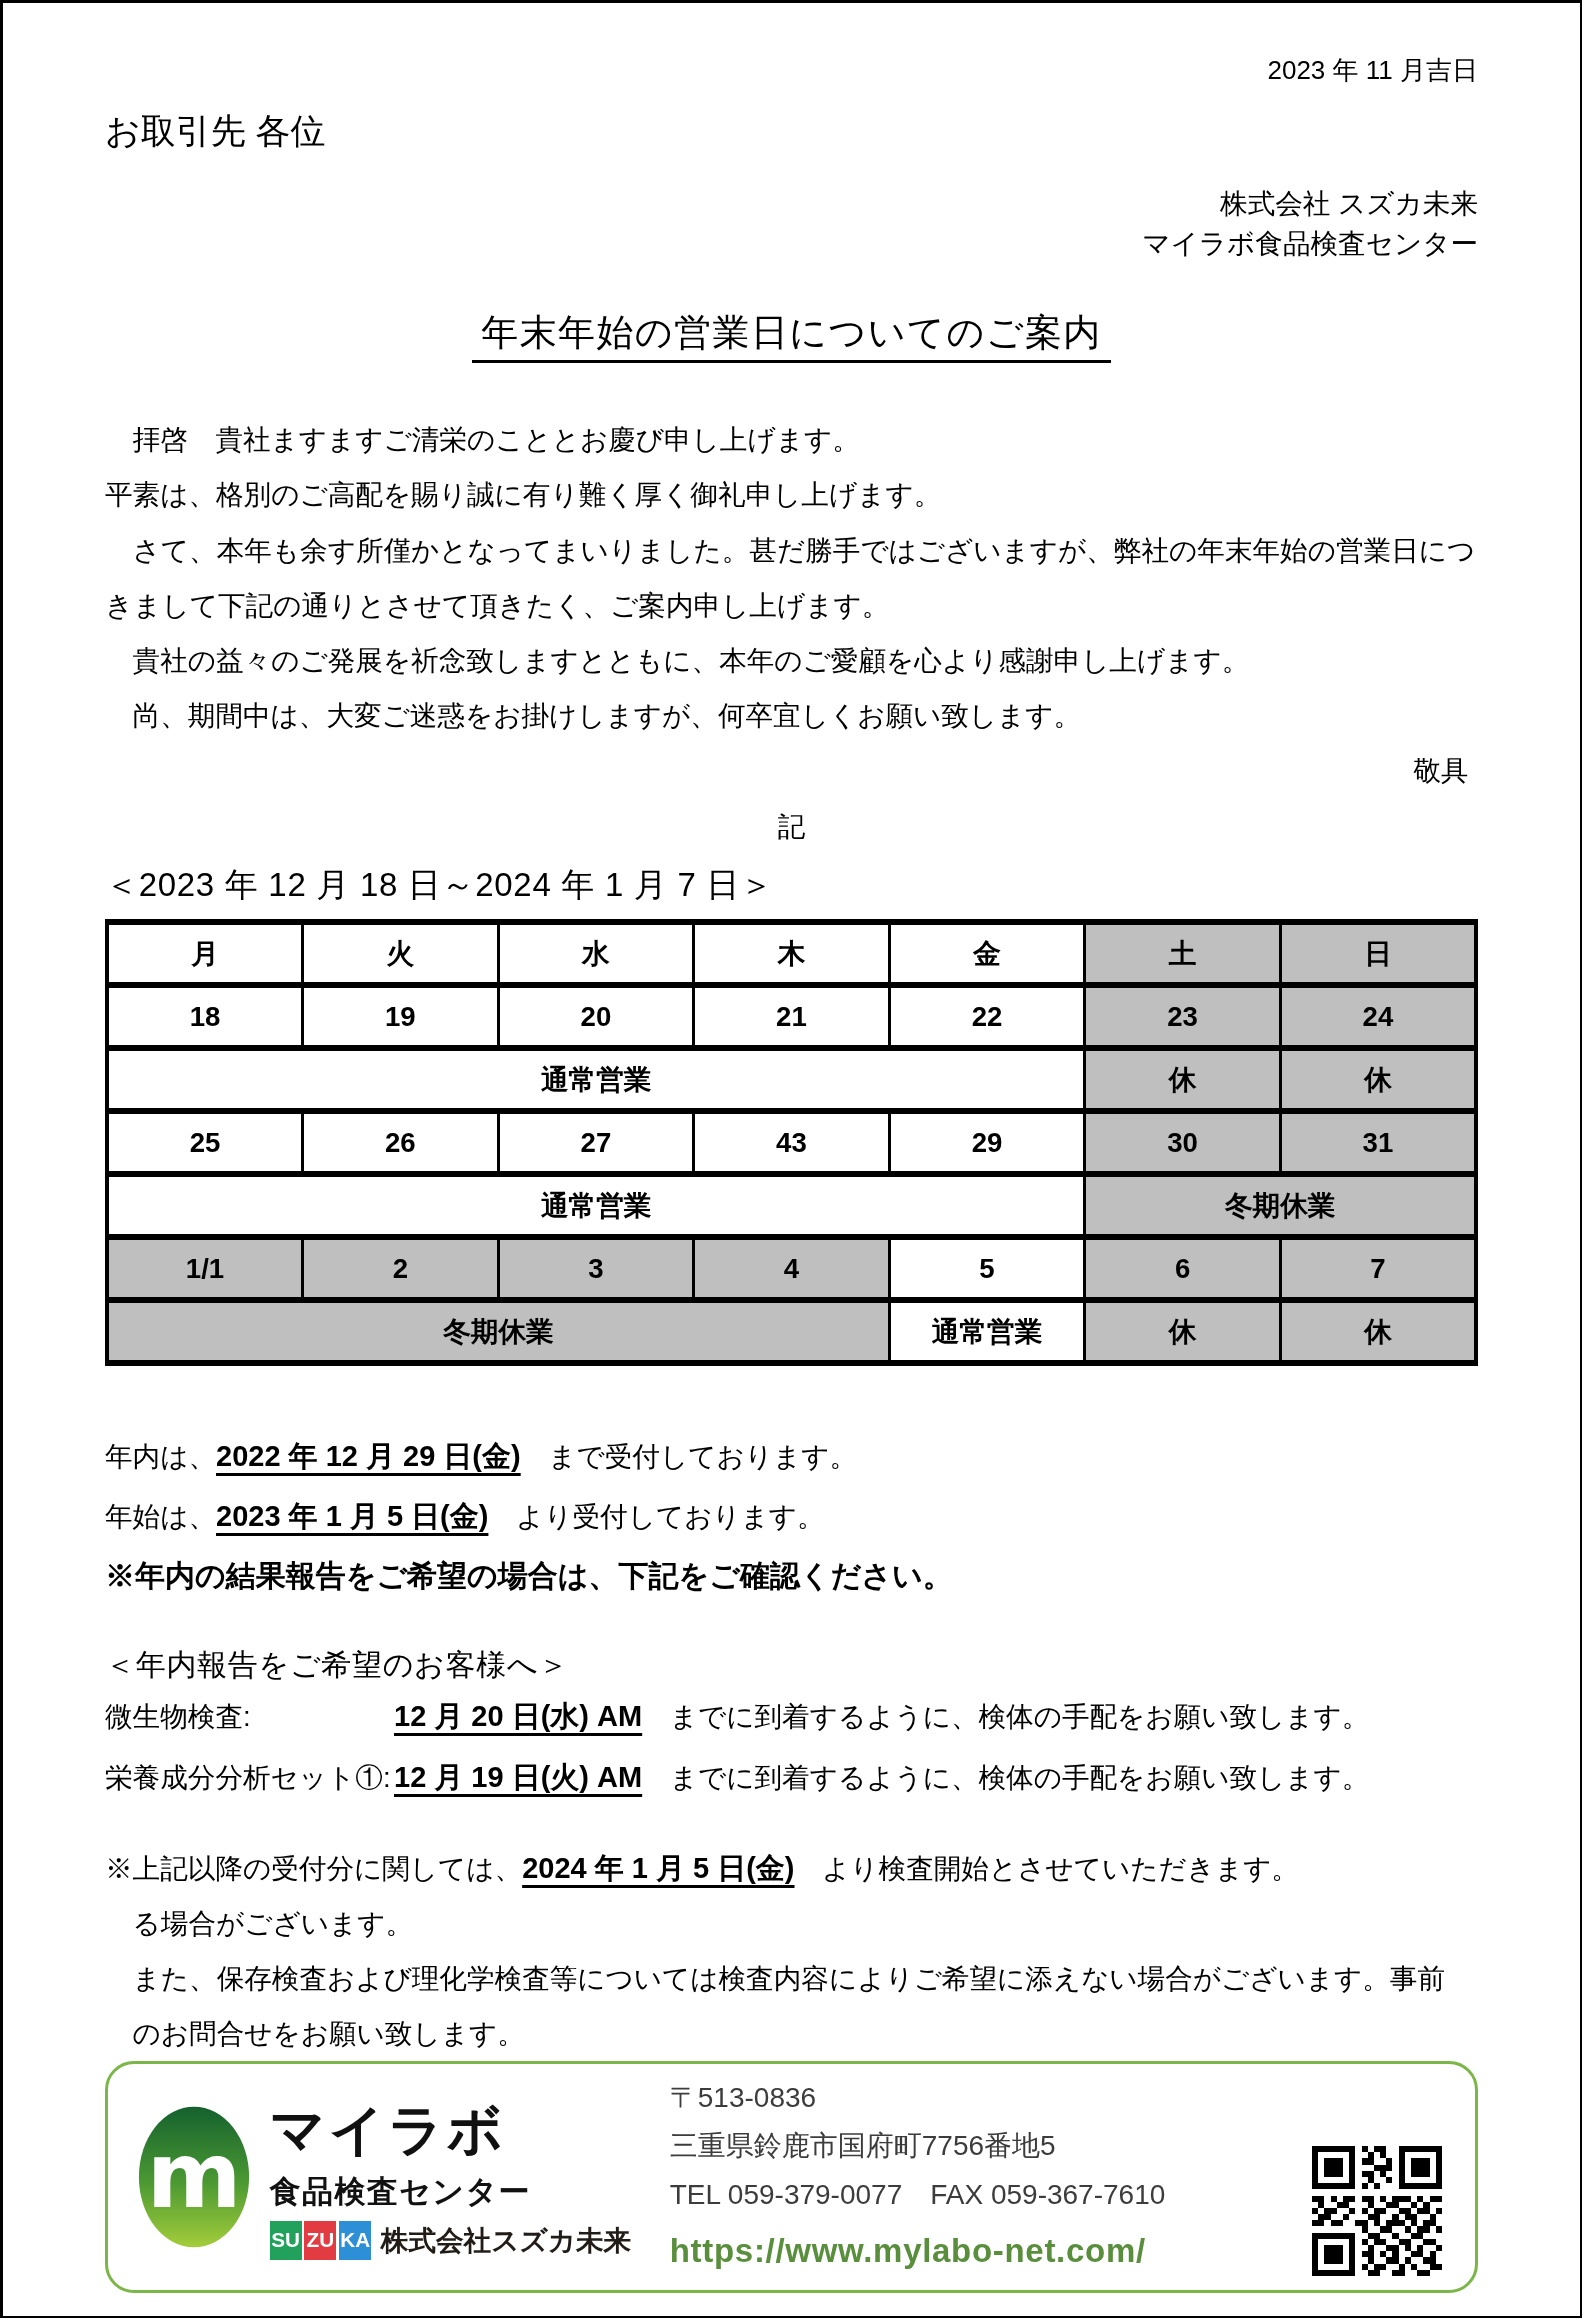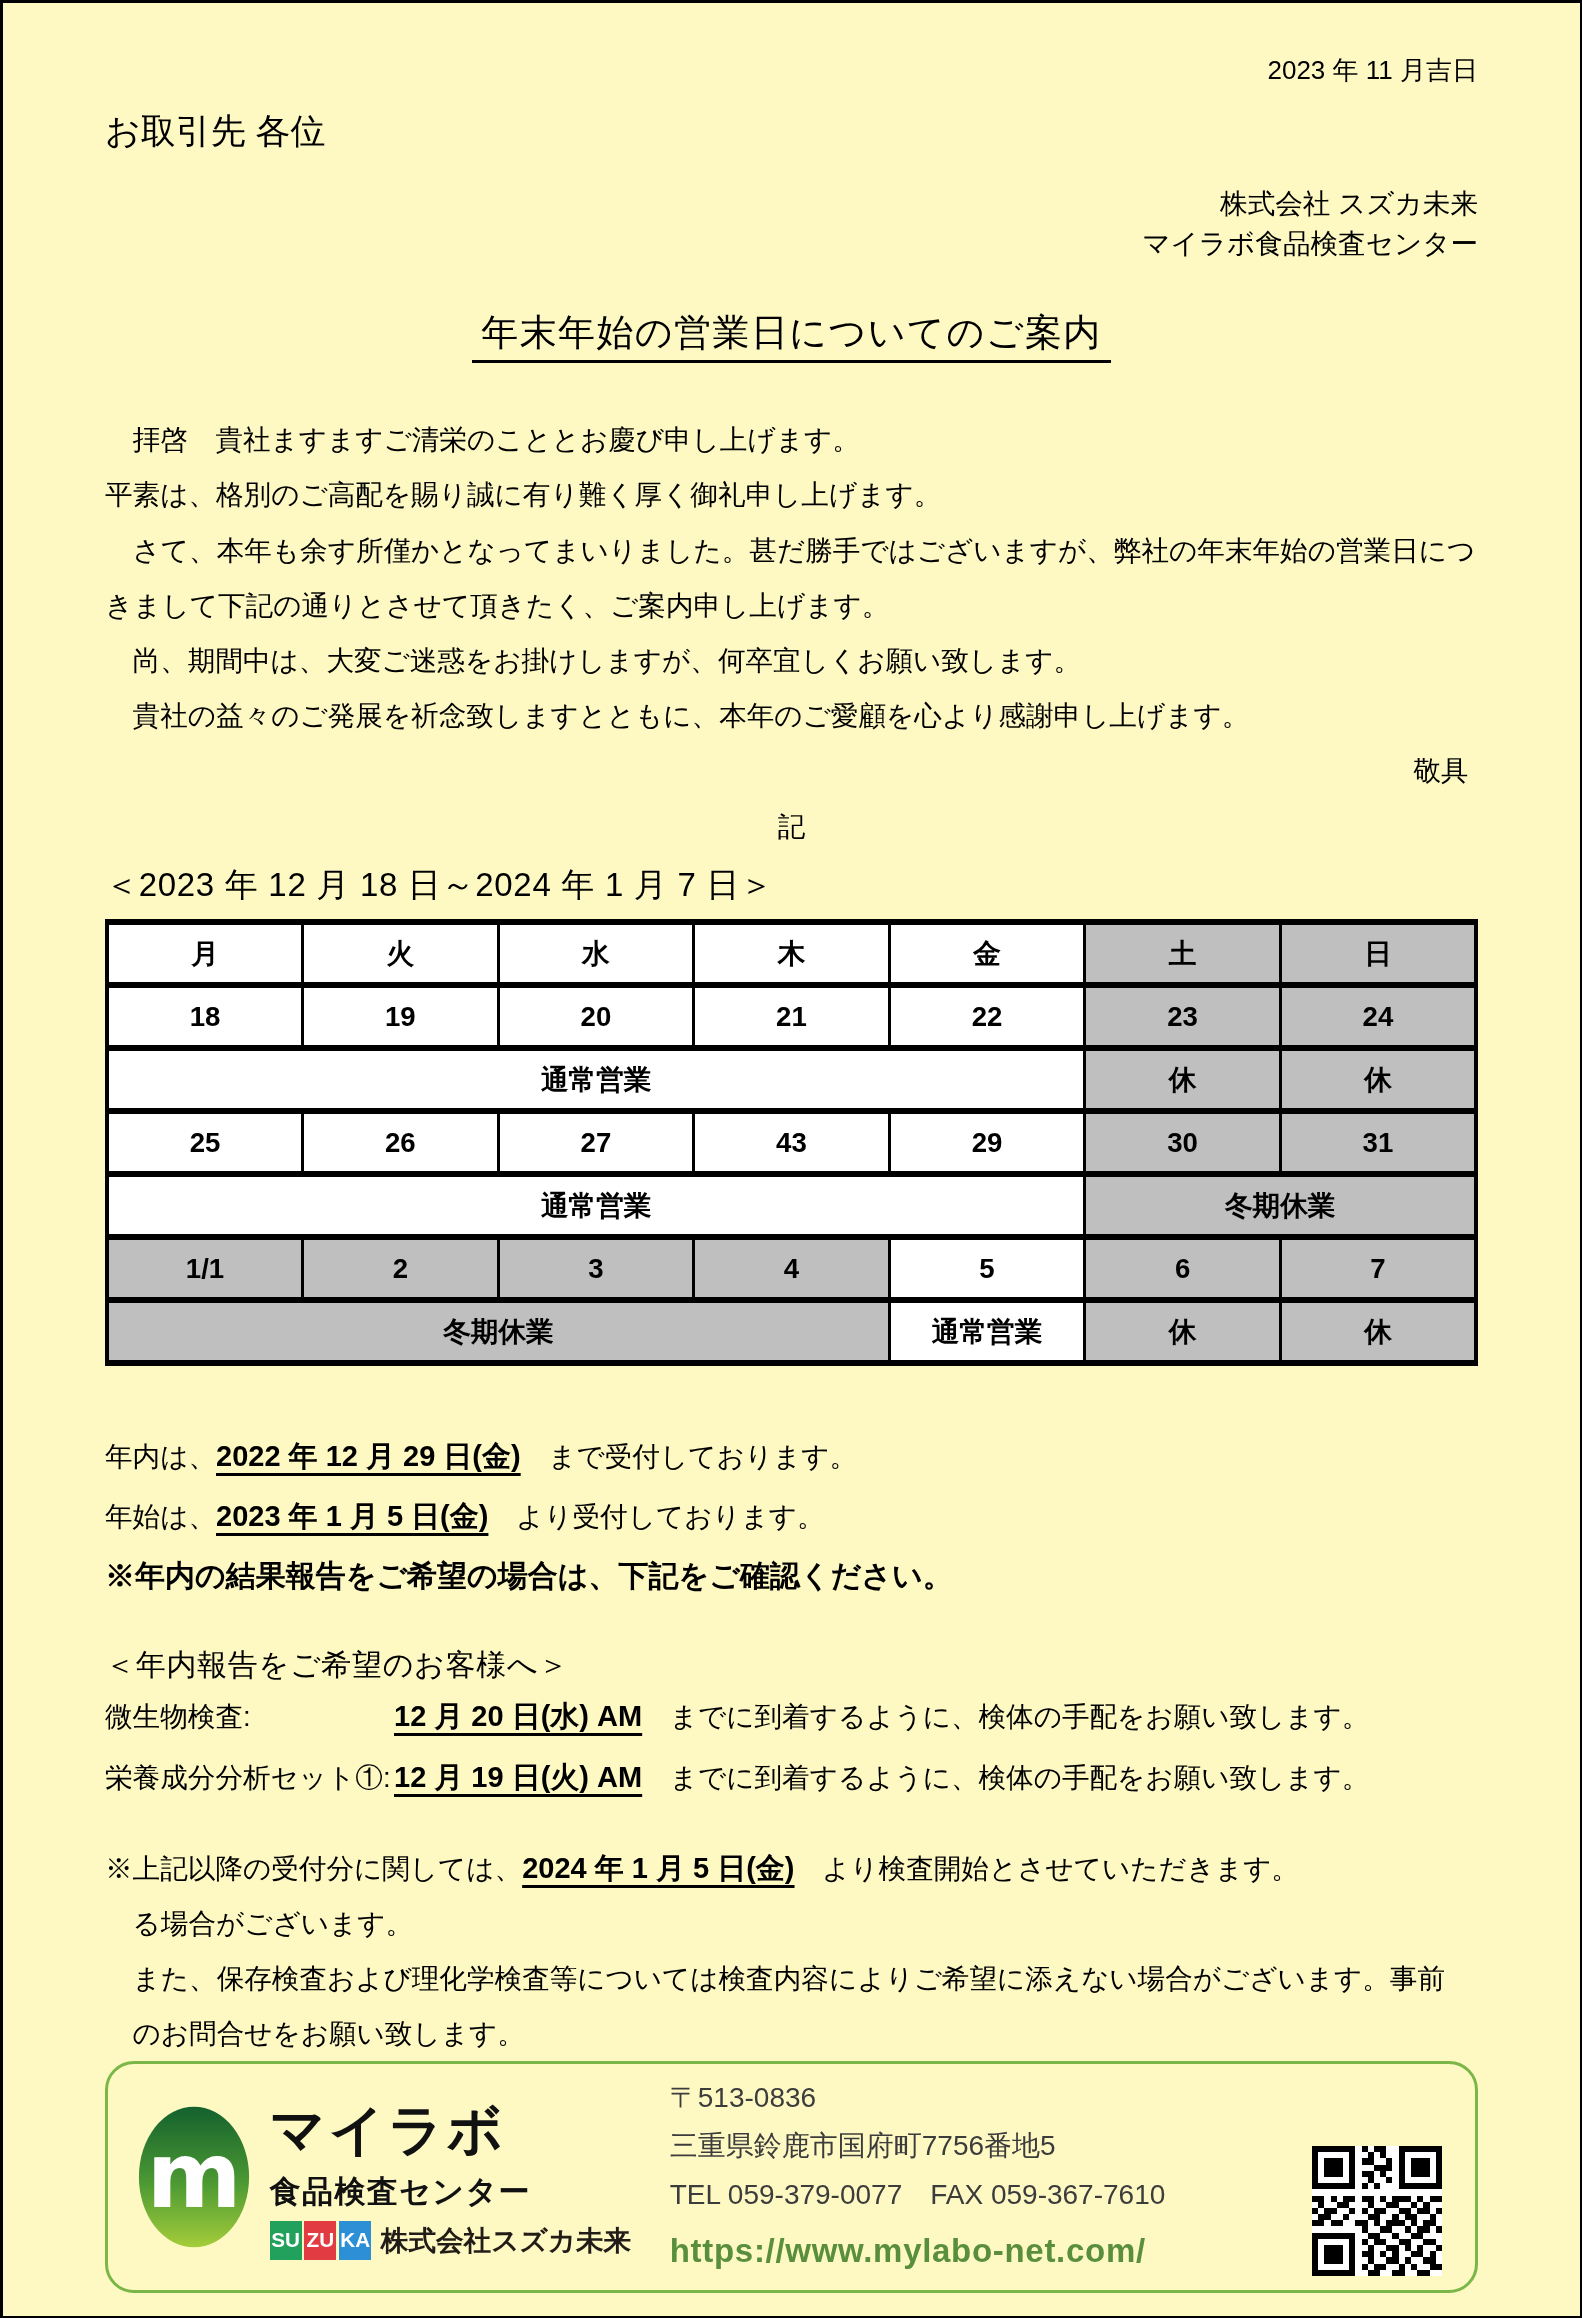--- a/index.html
+++ b/index.html
@@ -1,19 +1,19 @@
 <!DOCTYPE html>
 <html lang="ja" style="font-size:11px"><head>
 <meta charset="utf-8">
 <style>
   html,body{margin:0;padding:0;background:#888;}
   .page{
     position:relative;
     width:1583px;height:2319px;
-    background:#fef9c3;
+    background:#ffffff;
     border:3.4px solid #000;
     box-sizing:border-box;
     font-family:"Liberation Sans", sans-serif;
     color:#000;
     display:flex;flex-direction:column;
     padding:33px 102px 23.4px 102px;
     overflow:hidden;
   }
   .date-line{font-size:26px;text-align:right;margin-top:16.5px;}
   .recipient{font-size:35px;margin-top:20.7px;}
@@ -84,22 +84,22 @@
 
   <div class="doc-title">
     <span>年末年始の営業日についてのご案内</span>
   </div>
 
   <div class="letter">
     <div class="indent">拝啓　貴社ますますご清栄のこととお慶び申し上げます。</div>
     <div>平素は、格別のご高配を賜り誠に有り難く厚く御礼申し上げます。</div>
     <div class="indent">さて、本年も余す所僅かとなってまいりました。甚だ勝手ではございますが、弊社の年末年始の営業日につ</div>
     <div>きまして下記の通りとさせて頂きたく、ご案内申し上げます。</div>
+    <div class="indent">貴社の益々のご発展を祈念致しますとともに、本年のご愛顧を心より感謝申し上げます。</div>
     <div class="indent">尚、期間中は、大変ご迷惑をお掛けしますが、何卒宜しくお願い致します。</div>
-    <div class="indent">貴社の益々のご発展を祈念致しますとともに、本年のご愛顧を心より感謝申し上げます。</div>
     <div class="letter-closing">敬具</div>
     <div class="ki">記</div>
   </div>
 
   <div class="cal-range">＜2023 年 12 月 18 日～2024 年 1 月 7 日＞</div>
 
   <table class="cal">
     <tbody>
     <tr>
       <td>月</td>

